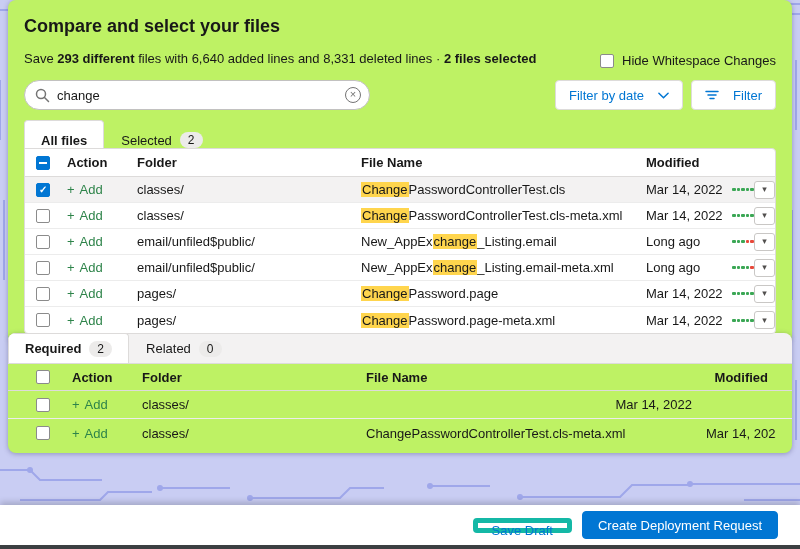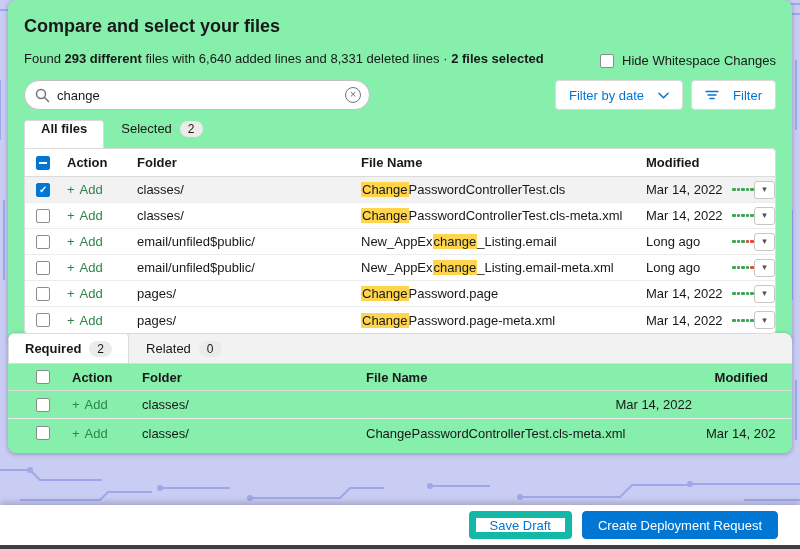--- a/index.html
+++ b/index.html
@@ -1,41 +1,41 @@
 <!DOCTYPE html>
 <html style="--accent-blue: #0176d3; --add-green: #2e844a; --highlight-yellow: #ffd54d; --dot-green: #3ba755; --dot-red: #e8483a;"><head>
 <meta charset="utf-8">
 <style>
   *{box-sizing:border-box;}
   html,body{margin:0;padding:0;}
   body{width:800px;height:549px;position:relative;overflow:hidden;
        font-family:"Liberation Sans",sans-serif;color:#181818;background:#c9cdf3;}
   .bg{position:absolute;inset:0;}
-  .card{position:absolute;background:#86efac;box-shadow:0 1px 5px rgba(40,40,90,.35);border-radius:8px;}
+  .card{position:absolute;background:#bef264;box-shadow:0 1px 5px rgba(40,40,90,.35);border-radius:8px;}
   .main-card{left:8px;top:0;width:784px;height:343px;padding:0 16px;}
   .page-title{font-size:18px;font-weight:700;margin:0;padding-top:16px;}
   .summary{font-size:13px;margin:14px 0 0 0;}
   .hw-wrap{position:absolute;top:53px;right:16px;display:flex;align-items:center;gap:8px;font-size:13px;cursor:pointer;}
   .cb{width:14px;height:14px;border:1px solid #8b8b8b;border-radius:2px;background:#fff;display:inline-block;position:relative;flex:none;}
   .cb.checked{background:var(--accent-blue,#0176d3);border-color:var(--accent-blue,#0176d3);}
   .cb.checked::after{content:"✓";position:absolute;left:2px;top:-1px;color:#fff;font-size:10px;font-weight:700;line-height:13px;}
   .cb.indeterminate{background:var(--accent-blue,#0176d3);border-color:var(--accent-blue,#0176d3);}
   .cb.indeterminate::after{content:"";position:absolute;left:2px;right:2px;top:5px;height:2px;background:#fff;}
   .toolbar{margin-top:14px;display:flex;align-items:center;}
   .search-box{position:relative;width:346px;height:30px;flex:none;}
   .search-box input{width:100%;height:100%;border:1px solid #c2c1c0;border-radius:15px;
        padding:0 30px 0 32px;font-size:13px;font-family:inherit;color:#181818;outline:none;background:#fff;}
   .search-icon{position:absolute;left:11px;top:8px;line-height:0;}
   .clear-btn{position:absolute;right:9px;top:7px;width:16px;height:16px;border:1px solid #747474;border-radius:50%;
        color:#747474;font-size:11px;line-height:13px;text-align:center;background:#fff;cursor:pointer;}
   .toolbar-right{margin-left:auto;display:flex;gap:8px;}
   .btn{display:flex;align-items:center;gap:14px;height:30px;padding:0 13px;border:1px solid #dddbda;border-radius:4px;
        background:#fff;color:var(--accent-blue,#0176d3);font-size:13px;font-family:inherit;cursor:pointer;}
   .tabs{display:flex;margin-top:10px;position:relative;z-index:2;}
-  .tab{display:flex;align-items:flex-start;height:28px;padding:0 16px;font-size:13px;border:1px solid transparent;
+  .tab{display:flex;align-items:flex-end;height:28px;padding:0 16px;font-size:13px;border:1px solid transparent;
        border-bottom:none;border-radius:4px 4px 0 0;cursor:pointer;}
   .tab.active{background:#fff;border-color:#dddbda;font-weight:700;margin-bottom:-1px;}
   .badge{margin-left:8px;background:#ecebea;border-radius:9px;padding:1px 8px;font-size:12px;font-weight:400;}
   .tbl{border:1px solid #dddbda;border-radius:0 4px 4px 4px;background:#fff;position:relative;z-index:1;}
   .thead,.trow{display:grid;grid-template-columns:36px 70px 224px 285px 86px 28px 1fr;align-items:center;font-size:13px;}
   .thead{height:28px;border-bottom:1px solid #dddbda;font-weight:700;}
   .trow{height:26px;border-bottom:1px solid #ececec;}
   .trow:last-child{border-bottom:none;}
   .trow.selected{background:#f3f2f2;}
   .c{padding-left:6px;white-space:nowrap;overflow:hidden;}
@@ -56,21 +56,21 @@
        border:1px solid transparent;border-bottom:none;border-radius:4px 4px 0 0;}
   .btab.active{background:#fff;border-color:#dddbda;font-weight:700;margin-bottom:-1px;position:relative;z-index:1;}
   .bhead,.brow{display:grid;grid-template-columns:30px 70px 224px 340px 1fr;align-items:center;font-size:13px;
        padding-left:28px;padding-right:16px;}
   .bhead{height:27px;border-bottom:1px solid #dddbda;font-weight:700;}
   .brow{height:28px;border-bottom:1px solid #ececec;}
   .brow:last-child{border-bottom:none;}
   .mod-right{text-align:right;padding-right:8px;}
   .footer{position:absolute;left:0;top:505px;width:800px;height:40px;background:#fff;
        box-shadow:0 -3px 6px rgba(0,0,0,.18);display:flex;align-items:center;justify-content:flex-end;gap:10px;padding-right:22px;}
-  .btn-neutral{height:28px;padding:0 14px;border:7px solid #14b8a6;border-radius:4px;background:#fff;
+  .btn-neutral{height:15px;padding:0 14px;border:5px solid #14b8a6;border-radius:4px;background:#fff;
        color:var(--accent-blue,#0176d3);font-size:13px;font-family:inherit;cursor:pointer;}
   .btn-brand{height:28px;padding:0 15px;border:1px solid var(--accent-blue,#0176d3);border-radius:4px;
        background:var(--accent-blue,#0176d3);color:#fff;font-size:13px;font-family:inherit;cursor:pointer;}
   .dark-strip{position:absolute;left:0;top:545px;width:800px;height:4px;background:#3c3f42;}
   b{font-weight:700;}
 </style>
 </head>
 <body>
 
 <div class="bg">
@@ -112,21 +112,21 @@
 </div>
 
 <section class="card main-card">
   <h1 class="page-title">Compare and select your files</h1>
 
   <label class="hw-wrap">
     <span class="cb"></span>
     <span>Hide Whitespace Changes</span>
   </label>
 
-  <p class="summary"><span>Found </span><b>293 different</b><span> files with 6,640 added lines and 8,331 deleted lines</span><span> · </span><b>2 files selected</b></p>
+  <p class="summary"><span>Save </span><b>293 different</b><span> files with 6,640 added lines and 8,331 deleted lines</span><span> · </span><b>2 files selected</b></p>
 
   <div class="toolbar">
     <div class="search-box">
       <span class="search-icon">
         <svg width="15" height="15" viewBox="0 0 15 15">
             <circle cx="6" cy="6" r="4.5" stroke="#747474" stroke-width="1.5" fill="none"></circle>
             <line x1="9.5" y1="9.5" x2="13.5" y2="13.5" stroke="#747474" stroke-width="1.5" stroke-linecap="round"></line>
           </svg>
       </span>
       <input value="change" style="">

